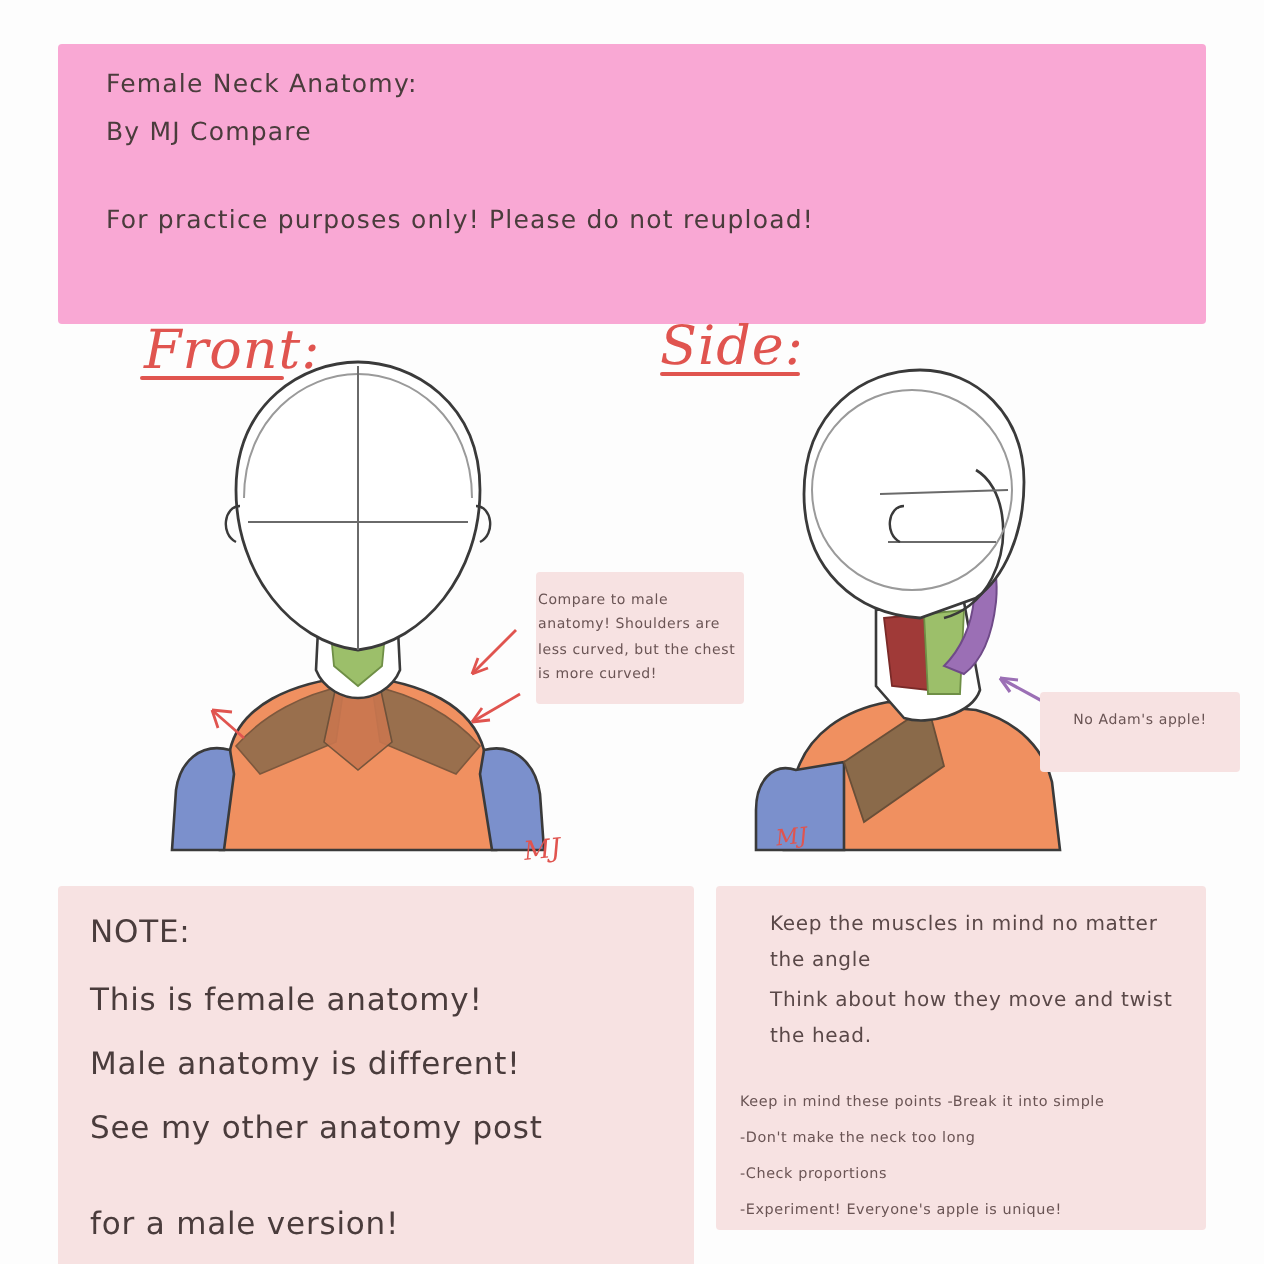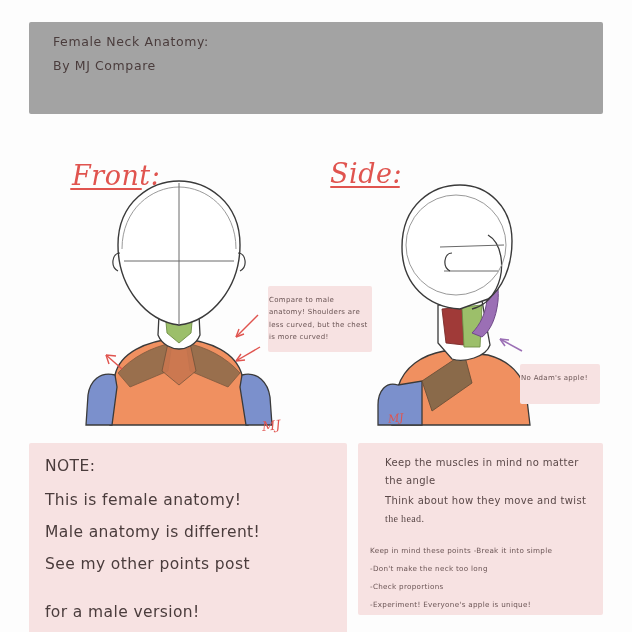--- a/index.html
+++ b/index.html
@@ -20,22 +20,22 @@
     background: #fdfdfd;
     overflow: hidden;
   }
 
   
   .header-box {
     position: absolute;
     left: 29px;
     top: 22px;
     width: 574px;
-    height: 92px;
-    background: #a3a3a3;
+    height: 140px;
+    background: #f9a8d4;
     border-radius: 2px;
   }
   .header-line {
     position: absolute;
     color: #4a3c3c;
     font-family: "DejaVu Sans", sans-serif;
     font-size: 12.5px;
     letter-spacing: 0.6px;
     white-space: nowrap;
   }
@@ -85,23 +85,24 @@
     letter-spacing: 0.3px;
   }
   #callout-compare {
     left: 268px;
     top: 286px;
     width: 104px;
     height: 66px;
   }
   #callout-adams {
     left: 520px;
-    top: 364px;
-    width: 80px;
+    top: 346px;
+    width: 100px;
     height: 40px;
+    text-align: center;
   }
 
   
   #note-box {
     position: absolute;
     left: 29px;
     top: 443px;
     width: 318px;
     height: 220px;
     background: #f7e2e2;
@@ -137,21 +138,21 @@
     color: #5a4848;
     font-family: "DejaVu Sans", sans-serif;
     font-size: 10px;
     letter-spacing: 0.35px;
     white-space: nowrap;
     padding-left: 15px;
   }
   .tl0 { top: 14px; }
   .tl1 { top: 32px; }
   .tl2 { top: 52px; }
-  .tl3 { top: 70px; font-family: Liberation Serif, serif; }
+  .tl3 { top: 70px; }
   .small-tip {
     position: absolute;
     left: 12px;
     color: #6a5454;
     font-family: "DejaVu Sans", sans-serif;
     font-size: 7.2px;
     letter-spacing: 0.3px;
     white-space: nowrap;
   }
   .st0 { top: 103px; }
@@ -172,20 +173,21 @@
   #sig-side  { left: 388px; top: 412px; font-size: 11px; }
 </style>
 </head>
 <body>
 
 <div id="page">
 
   <div class="header-box">
     <div class="header-line hl1">Female Neck Anatomy:</div>
     <div class="header-line hl2">By MJ Compare</div>
+    <div class="header-line hl3">For practice purposes only! Please do not reupload!</div>
   </div>
 
   <div class="sec-label" id="label-front">
     <span>Front:</span>
     <span class="underline"></span>
   </div>
   <div class="sec-label" id="label-side">
     <span>Side:</span>
     <span class="underline"></span>
   </div>
@@ -271,21 +273,21 @@
 
   <div class="callout" id="callout-adams">No Adam's apple!</div>
 
   <div class="signature" id="sig-front">MJ</div>
   <div class="signature" id="sig-side">MJ</div>
 
   <div id="note-box">
     <div class="note-line nl0">NOTE:</div>
     <div class="note-line nl1">This is female anatomy!</div>
     <div class="note-line nl2">Male anatomy is different!</div>
-    <div class="note-line nl3">See my other points post</div>
+    <div class="note-line nl3">See my other anatomy post</div>
     <div class="note-line nl4">for a male version!</div>
   </div>
 
   <div id="tips-box">
     <div class="tip-line tl0">Keep the muscles in mind no matter</div>
     <div class="tip-line tl1">the angle</div>
     <div class="tip-line tl2">Think about how they move and twist</div>
     <div class="tip-line tl3">the head.</div>
 
     <div class="small-tip st0">Keep in mind these points -Break it into simple</div>

